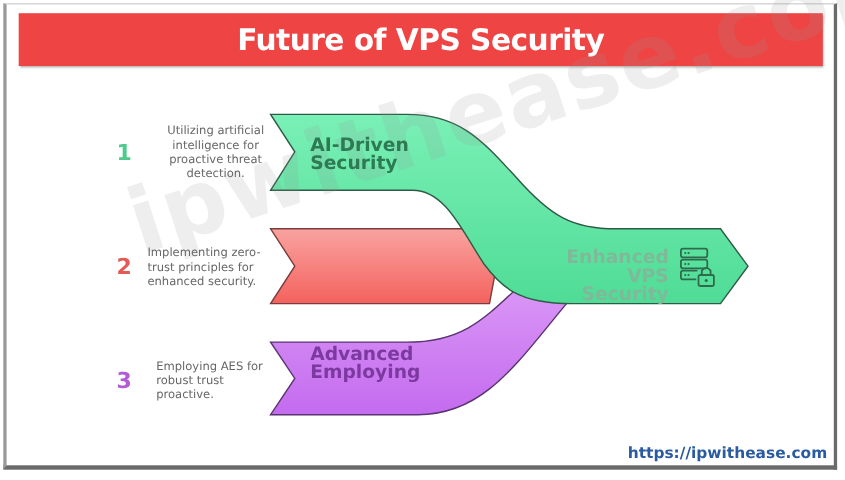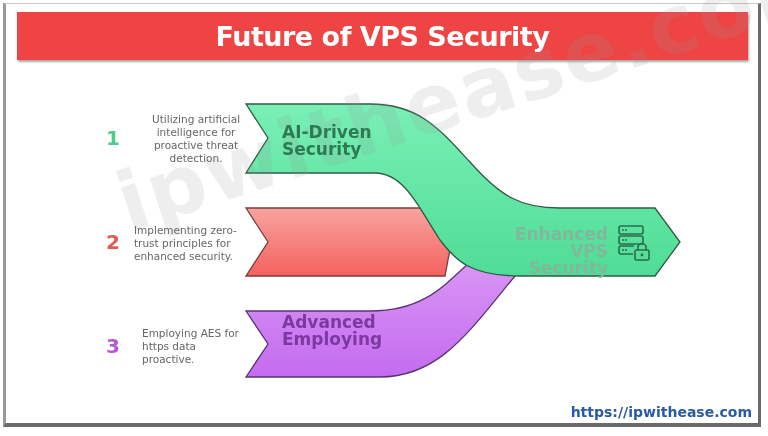--- a/index.html
+++ b/index.html
@@ -95,21 +95,21 @@
   <div>Implementing zero-</div>
   <div>trust principles for</div>
   <div>enhanced security.</div>
 </div>
 <div class="label" style="left:282px;top:226px;color:#8e3633;">
 </div>
 
 <div class="num" style="left:106px;top:334px;color:#b45ad6;">3</div>
 <div class="desc" style="left:142px;top:327px;">
   <div>Employing AES for</div>
-  <div>https data</div>
+  <div>robust trust</div>
   <div>proactive.</div>
 </div>
 <div class="label" style="left:282px;top:314px;color:#7c3aa0;">
   <div>Advanced</div>
   <div>Employing</div>
 </div>
 
 <div class="label" style="left:500px;top:226px;width:108px;text-align:right;color:#7fb99a;">
   <div>Enhanced VPS</div>
   <div>Security</div>

